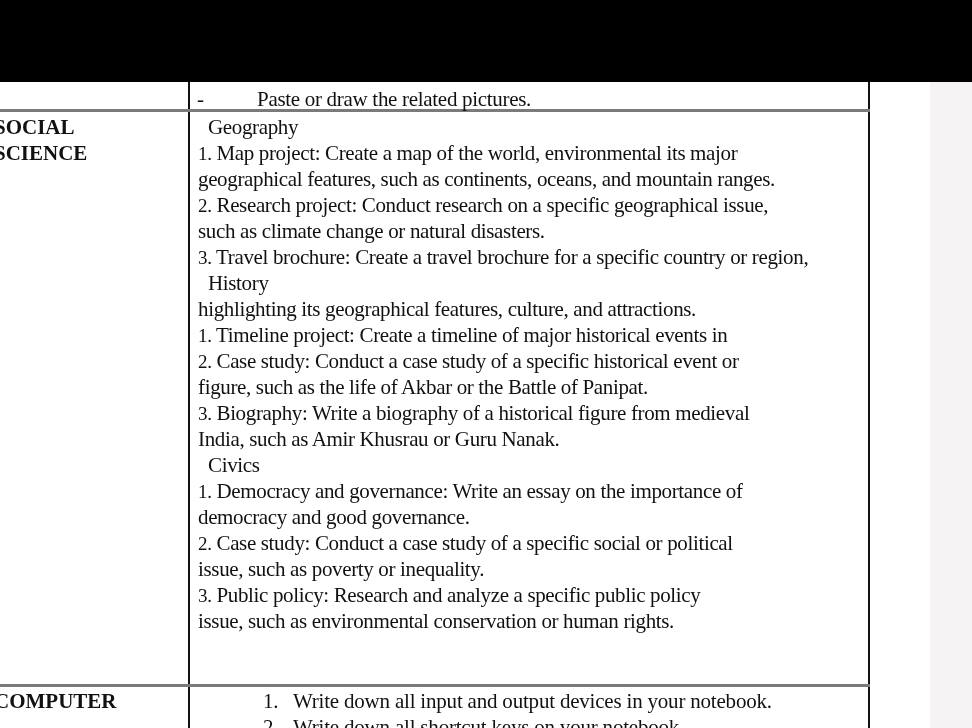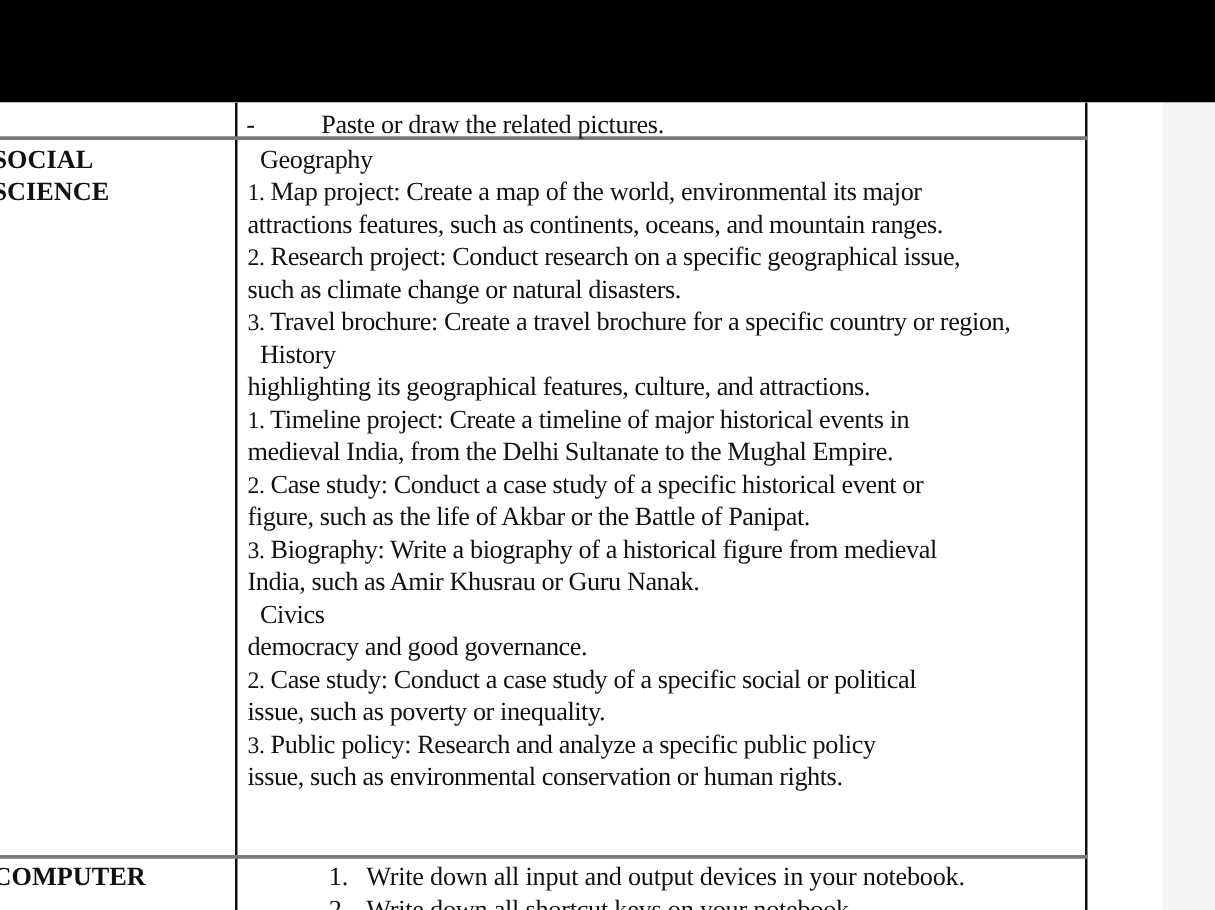--- a/index.html
+++ b/index.html
@@ -55,35 +55,35 @@
   </div>
 
   <div class="subject social">
     <div>SOCIAL</div>
     <div>SCIENCE</div>
   </div>
 
   <div class="content">
     <div class="line heading bold">Geography</div>
     <div class="line"><span class="num">1.</span> <span>Map project: Create a map of the world, environmental its major</span></div>
-    <div class="line">attractions features, such as continents, oceans, and mountain ranges.</div>
+    <div class="line">geographical features, such as continents, oceans, and mountain ranges.</div>
     <div class="line"><span class="num">2.</span> <span>Research project: Conduct research on a specific geographical issue,</span></div>
     <div class="line">such as climate change or natural disasters.</div>
     <div class="line"><span class="num">3.</span> <span>Travel brochure: Create a travel brochure for a specific country or region,</span></div>
     <div class="line heading">History</div>
 
     <div class="line">highlighting its geographical features, culture, and attractions.</div>
     <div class="line"><span class="num">1.</span> <span>Timeline project: Create a timeline of major historical events in</span></div>
-    <div class="line">medieval India, from the Delhi Sultanate to the Mughal Empire.</div>
     <div class="line"><span class="num">2.</span> <span>Case study: Conduct a case study of a specific historical event or</span></div>
     <div class="line">figure, such as the life of Akbar or the Battle of Panipat.</div>
     <div class="line"><span class="num">3.</span> <span>Biography: Write a biography of a historical figure from medieval</span></div>
     <div class="line">India, such as Amir Khusrau or Guru Nanak.</div>
 
     <div class="line heading">Civics</div>
+    <div class="line"><span class="num">1.</span> <span>Democracy and governance: Write an essay on the importance of</span></div>
     <div class="line">democracy and good governance.</div>
     <div class="line"><span class="num">2.</span> <span>Case study: Conduct a case study of a specific social or political</span></div>
     <div class="line">issue, such as poverty or inequality.</div>
     <div class="line"><span class="num">3.</span> <span>Public policy: Research and analyze a specific public policy</span></div>
     <div class="line">issue, such as environmental conservation or human rights.</div>
   </div>
 
   <div class="subject computer">COMPUTER</div>
   <div class="comp">
     <div class="line"><span class="n">1.</span><span>Write down all input and output devices in your notebook.</span></div>

